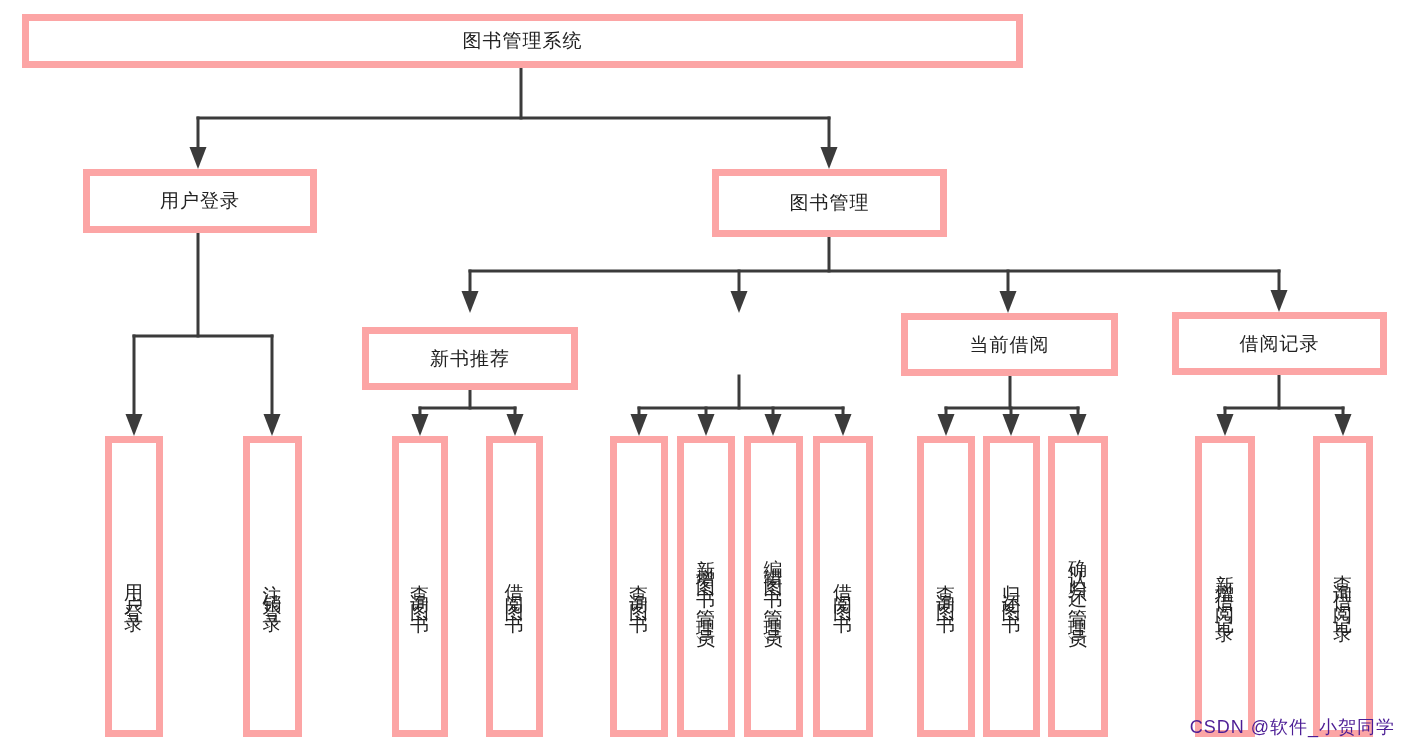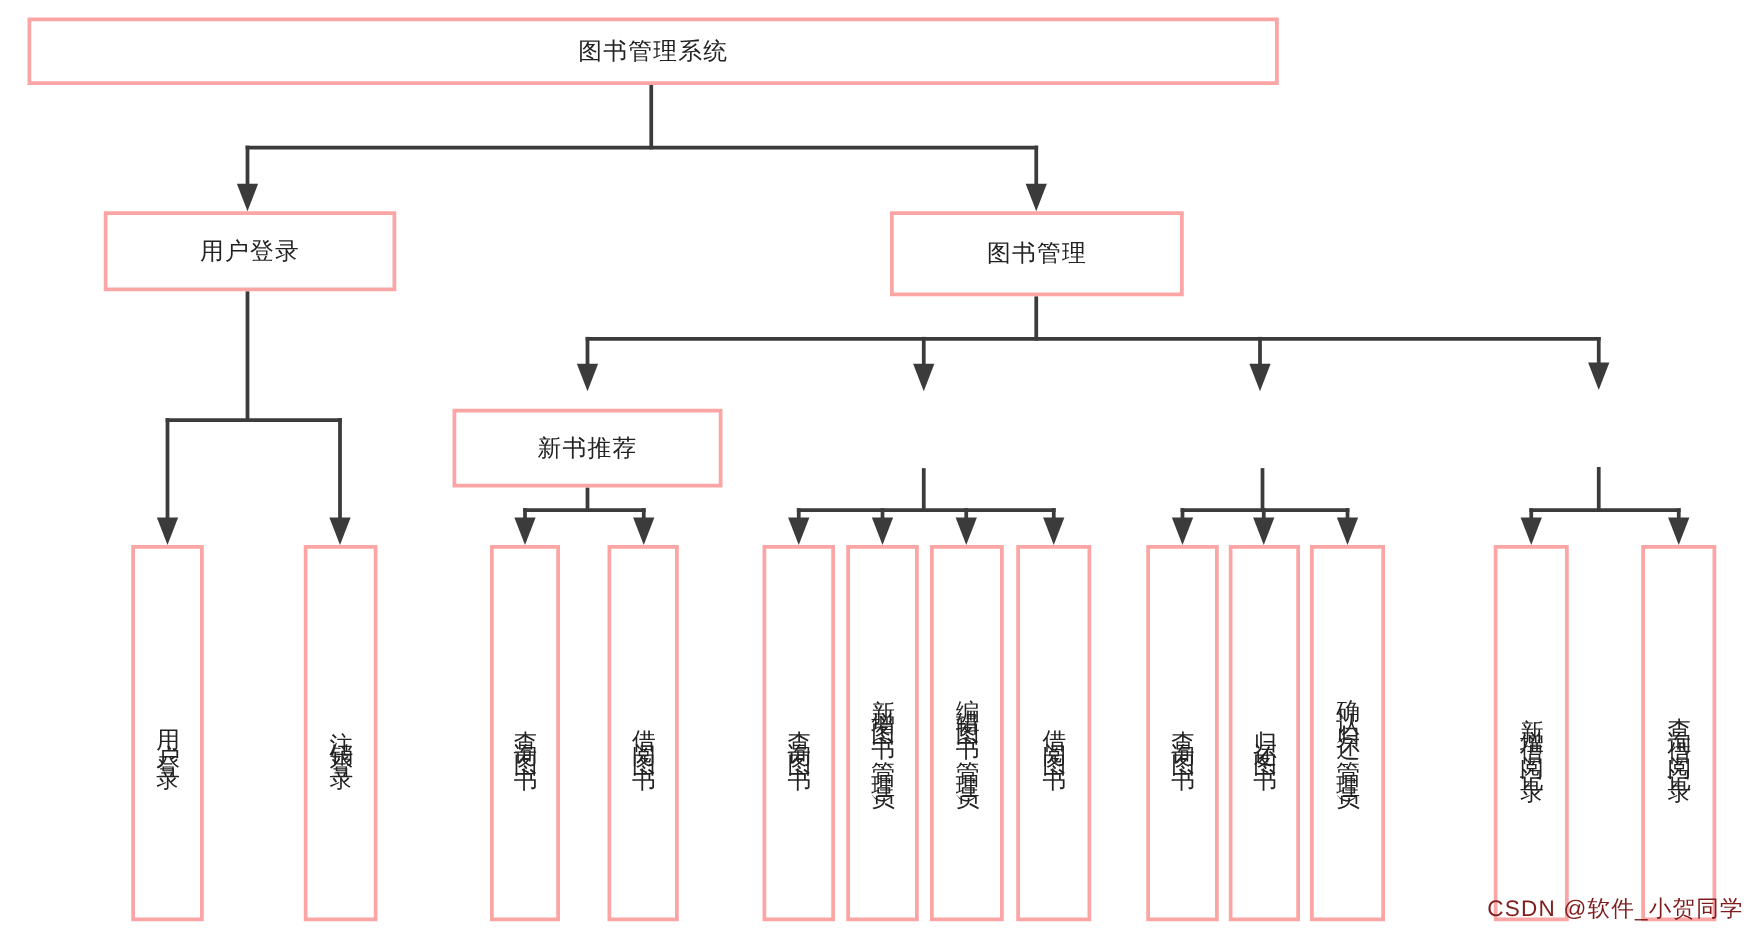--- a/index.html
+++ b/index.html
@@ -1,21 +1,21 @@
 <!DOCTYPE html>
 <html><head>
 <meta charset="utf-8">
 <style>
   html,body{margin:0;padding:0;background:#ffffff;}
   body{font-family:"Liberation Sans","DejaVu Sans",sans-serif;}
   #stage{position:relative;width:1405px;height:747px;background:#ffffff;overflow:hidden;}
   #wires{position:absolute;left:0;top:0;z-index:0;}
   .node{
     position:absolute;z-index:1;background:#ffffff;
-    border:3px solid #fca5a5;box-sizing:border-box;
+    border:7px solid #fca5a5;box-sizing:border-box;
     display:flex;align-items:center;justify-content:center;
     color:#222222;font-size:19px;letter-spacing:1px;
   }
   .v-node{
     writing-mode:vertical-rl;text-orientation:mixed;
     letter-spacing:10px;line-height:1;
     padding-top:4px;
   }
   
   .n-root{left:22px;top:14px;width:1001px;height:54px;}
@@ -34,21 +34,21 @@
   .n-l-bb-add{left:677px;width:58px;}
   .n-l-bb-edit{left:744px;width:59px;}
   .n-l-bb-borrow{left:813px;width:60px;}
   .n-l-cb-query{left:917px;width:58px;}
   .n-l-cb-return{left:983px;width:57px;}
   .n-l-cb-confirm{left:1048px;width:60px;}
   .n-l-br-add{left:1195px;width:60px;}
   .n-l-br-query{left:1313px;width:60px;}
   #watermark{
     position:absolute;z-index:2;right:10px;top:715px;
-    color:#7f1d1d;font-size:18px;letter-spacing:1px;
+    color:#4c1d95;font-size:18px;letter-spacing:1px;
   }
 </style>
 </head>
 <body>
 
 <div id="stage">
 
   <svg id="wires" width="1405" height="747" viewBox="0 0 1405 747" stroke="#3b3b3b" stroke-width="3" stroke-linecap="square" fill="#3b3b3b">
 
     <g>
@@ -124,20 +124,22 @@
       <polygon points="1334.5,414 1351.5,414 1343,436" stroke="none"></polygon>
     </g>
   </svg>
 
   <div class="node n-root">图书管理系统</div>
 
   <div class="node n-user-login">用户登录</div>
   <div class="node n-book-mgmt">图书管理</div>
 
   <div class="node n-new-book">新书推荐</div>
+  <div class="node n-cur-borrow">当前借阅</div>
+  <div class="node n-borrow-rec">借阅记录</div>
 
   <div class="node v-node leaf n-l-user-login">用户登录</div>
   <div class="node v-node leaf n-l-logout">注销登录</div>
 
   <div class="node v-node leaf n-l-rec-query">查询图书</div>
   <div class="node v-node leaf n-l-rec-borrow">借阅图书</div>
 
   <div class="node v-node leaf n-l-bb-query">查询图书</div>
   <div class="node v-node leaf n-l-bb-add">新增图书（管理员）</div>
   <div class="node v-node leaf n-l-bb-edit">编辑图书（管理员）</div>

